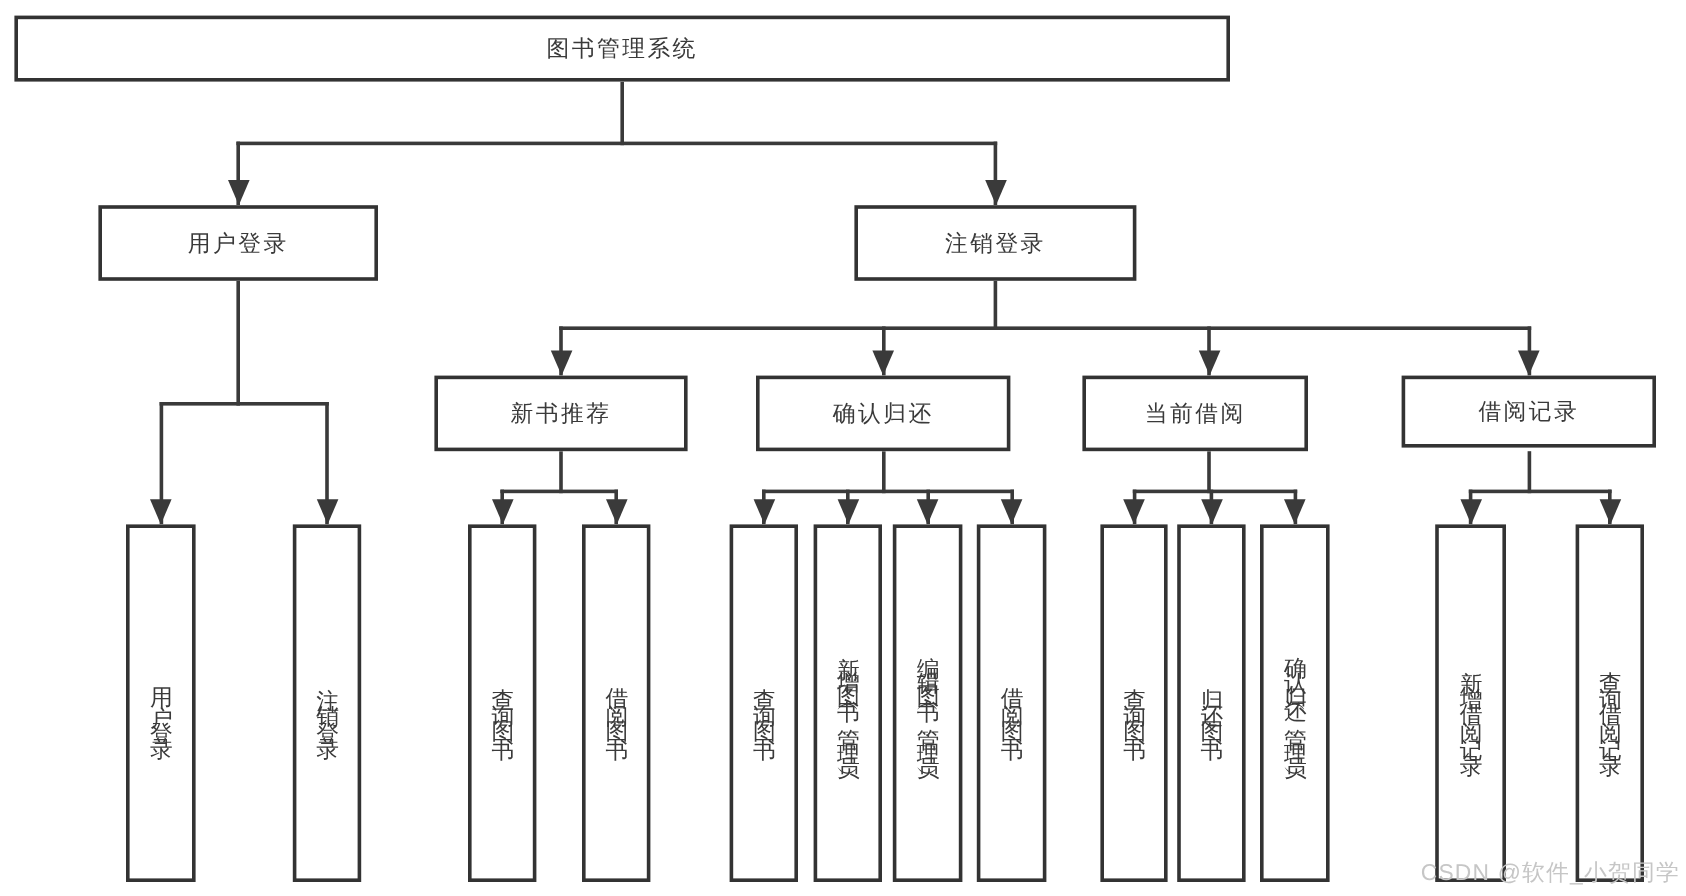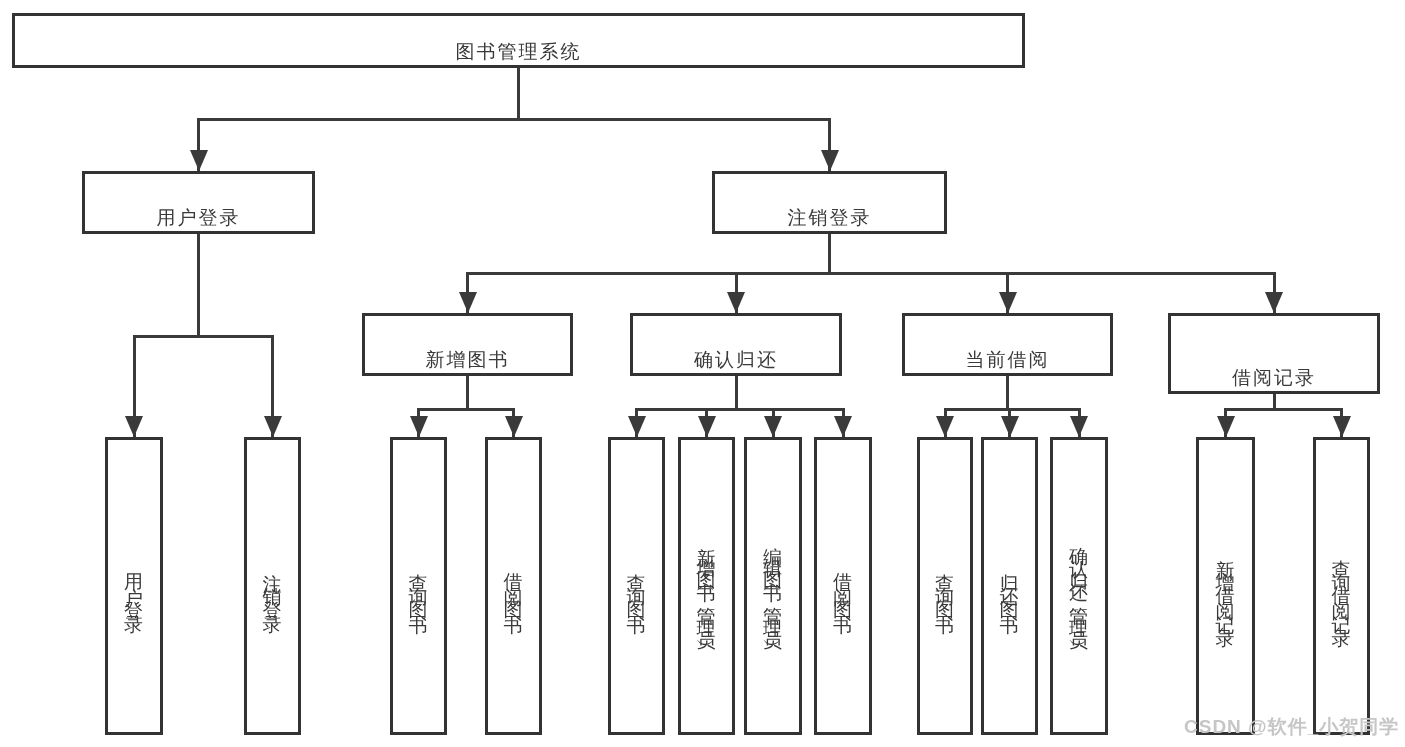--- a/index.html
+++ b/index.html
@@ -5,21 +5,21 @@
   html,body { margin:0; padding:0; background:#ffffff; }
   #canvas {
     position:relative; width:1405px; height:747px;
     background:#ffffff; overflow:hidden;
     font-family:"Liberation Sans","DejaVu Sans",sans-serif;
     color:#3a3a3a;
   }
   .hnode {
     position:absolute; box-sizing:border-box;
     border:3px solid #333333; background:#ffffff;
-    display:flex; align-items:flex-end; justify-content:center;
+    display:flex; align-items:center; justify-content:center;
     font-size:19px; letter-spacing:2px; z-index:2;
   }
   .vnode {
     position:absolute; box-sizing:border-box;
     border:3px solid #333333; background:#ffffff;
     display:flex; align-items:center; justify-content:center;
     z-index:2;
   }
   .vnode .vtext {
     writing-mode:vertical-rl; text-orientation:mixed;
@@ -29,49 +29,49 @@
   .vnode.tight .vtext { letter-spacing:12px; }
   .vl { position:absolute; width:3px; background:#3a3a3a; z-index:1; }
   .hl { position:absolute; height:3px; background:#3a3a3a; z-index:1; }
   .ah {
     position:absolute; width:0; height:0; z-index:1;
     border-left:9px solid transparent; border-right:9px solid transparent;
     border-top:21px solid #3a3a3a;
   }
   .watermark {
     position:absolute; left:1184px; top:714px; z-index:6;
-    font-size:19px; color:#c6c6c6; letter-spacing:1px; white-space:nowrap;font-weight:bold;
+    font-size:19px; color:#c6c6c6; letter-spacing:1px; white-space:nowrap;
   }
 </style>
 </head>
 <body>
 
 <div id="canvas">
 
   <div class="hnode" style="left:12px; top:13px; width:1013px; height:55px;">
     <span>图书管理系统</span>
   </div>
 
   <div class="hnode" style="left:82px; top:171px; width:233px; height:63px;">
     <span>用户登录</span>
   </div>
   <div class="hnode" style="left:712px; top:171px; width:235px; height:63px;">
     <span>注销登录</span>
   </div>
 
   <div class="hnode" style="left:362px; top:313px; width:211px; height:63px;">
-    <span>新增图书</span>
+    <span>新书推荐</span>
   </div>
   <div class="hnode" style="left:630px; top:313px; width:212px; height:63px;">
     <span>确认归还</span>
   </div>
-  <div class="hnode" style="left:902px; top:313px; width:211px; height:63px;">
+  <div class="hnode" style="left:902px; top:313px; width:188px; height:63px;">
     <span>当前借阅</span>
   </div>
-  <div class="hnode" style="left:1168px; top:313px; width:212px; height:81px;">
+  <div class="hnode" style="left:1168px; top:313px; width:212px; height:60px;">
     <span>借阅记录</span>
   </div>
 
   <div class="vnode" style="left:105px; top:437px; width:58px; height:298px;">
     <span class="vtext">用户登录</span>
   </div>
   <div class="vnode" style="left:244px; top:437px; width:57px; height:298px;">
     <span class="vtext">注销登录</span>
   </div>
 

